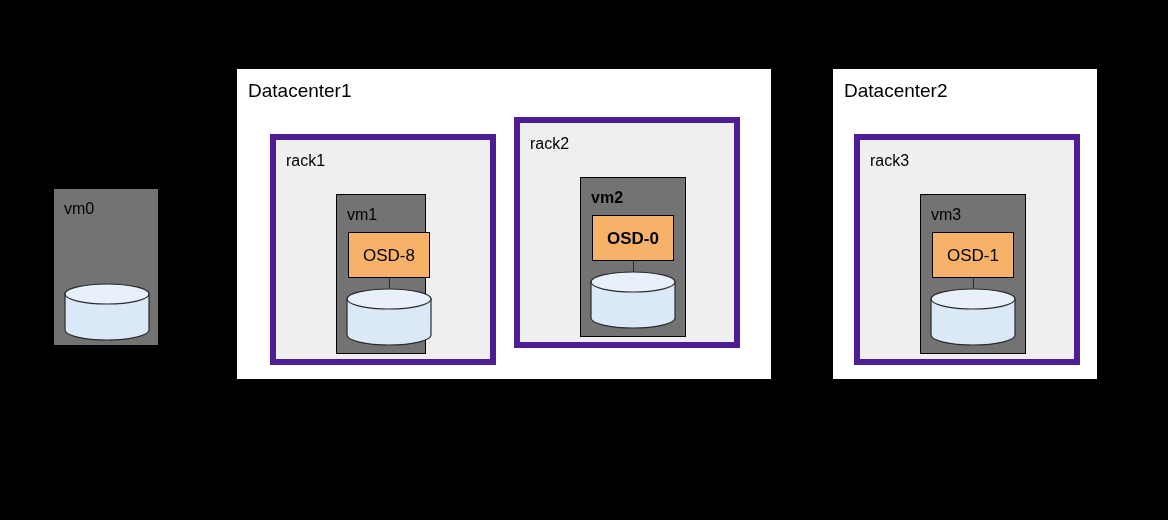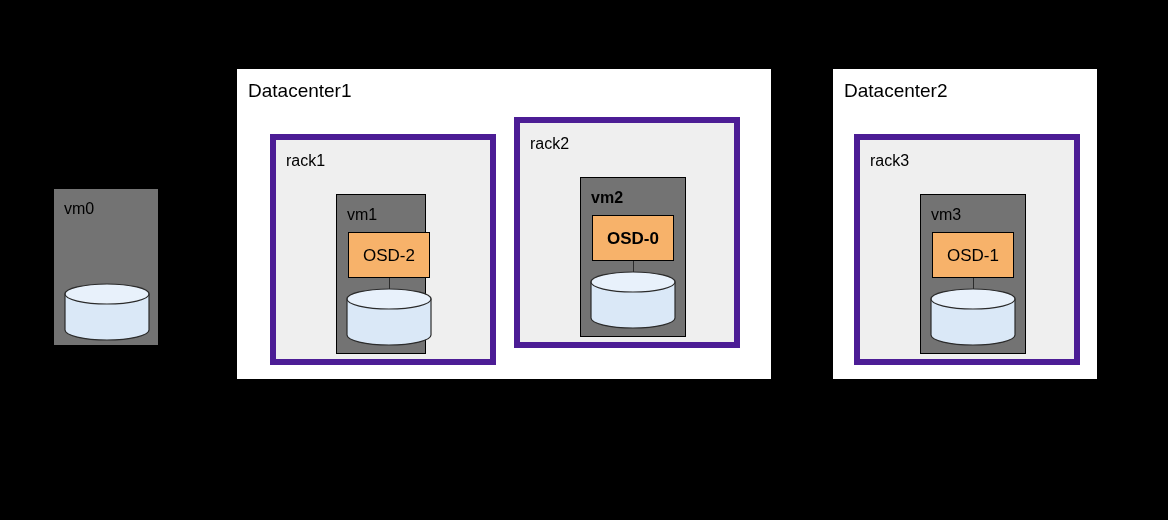--- a/index.html
+++ b/index.html
@@ -101,21 +101,21 @@
   <div class="box datacenter" style="left:236px; top:68px; width:536px; height:312px;">
     <div class="label dc-label">Datacenter1</div>
 
     <div class="box rack" style="left:33px; top:65px; width:226px; height:231px;">
       <div class="label rack-label">rack1</div>
 
       <div class="box vm" style="left:60px; top:54px; width:90px; height:160px;">
         <div class="label vm-label">vm1</div>
 
         <div class="box osd" style="left:11px; top:37px; width:82px; height:46px;">
-          <div class="osd-label">OSD-2</div>
+          <div class="osd-label">OSD-8</div>
         </div>
 
         <div class="connector" style="left:52px; top:83px; height:11px;"></div>
 
         <div class="cylinder" style="left:9px; top:93px;">
           <svg width="86" height="58" viewBox="0 0 86 58">
             <path d="M1,11 L1,47 A42,10 0 0 0 85,47 L85,11 Z" fill="#dae8f7" stroke="#2b2b2b" stroke-width="1.2"></path>
             <ellipse cx="43" cy="11" rx="42" ry="10" fill="#e8f1fb" stroke="#2b2b2b" stroke-width="1.2"></ellipse>
           </svg>
         </div>

